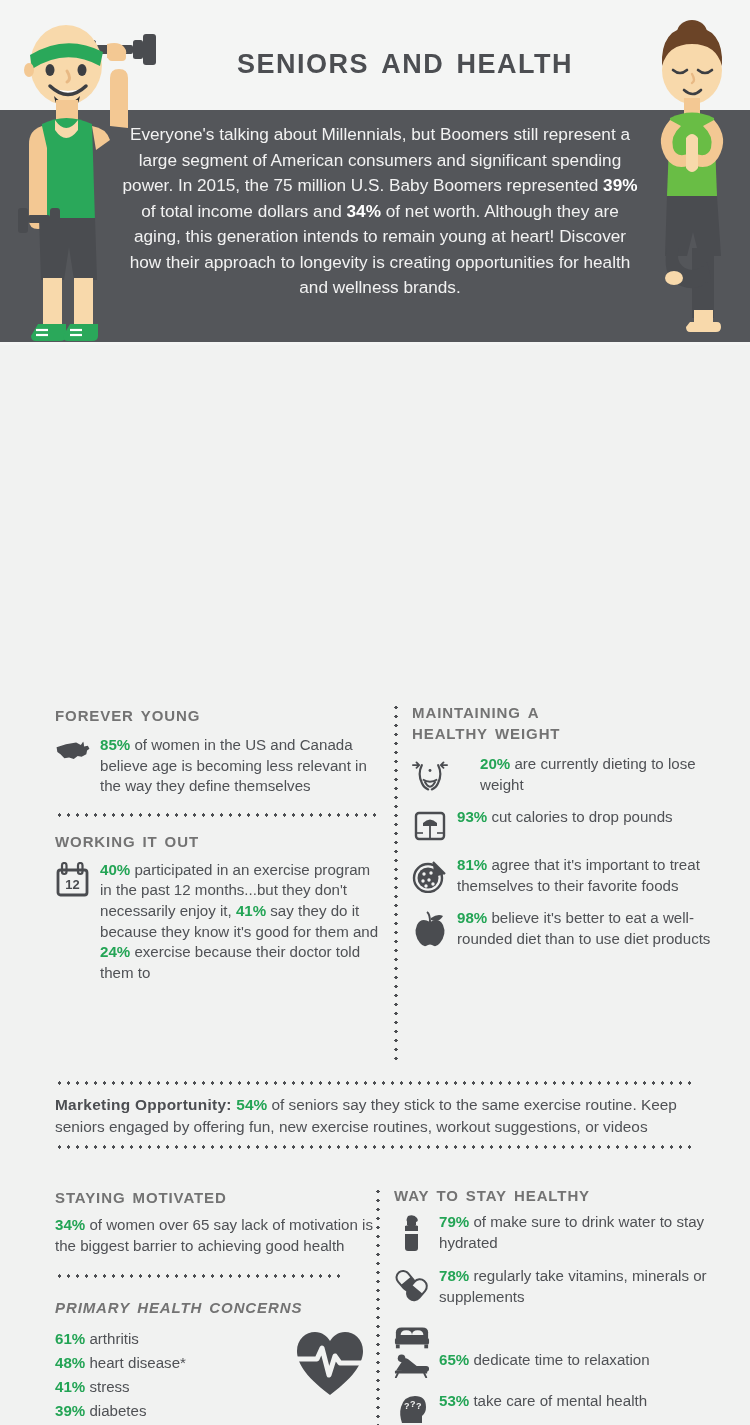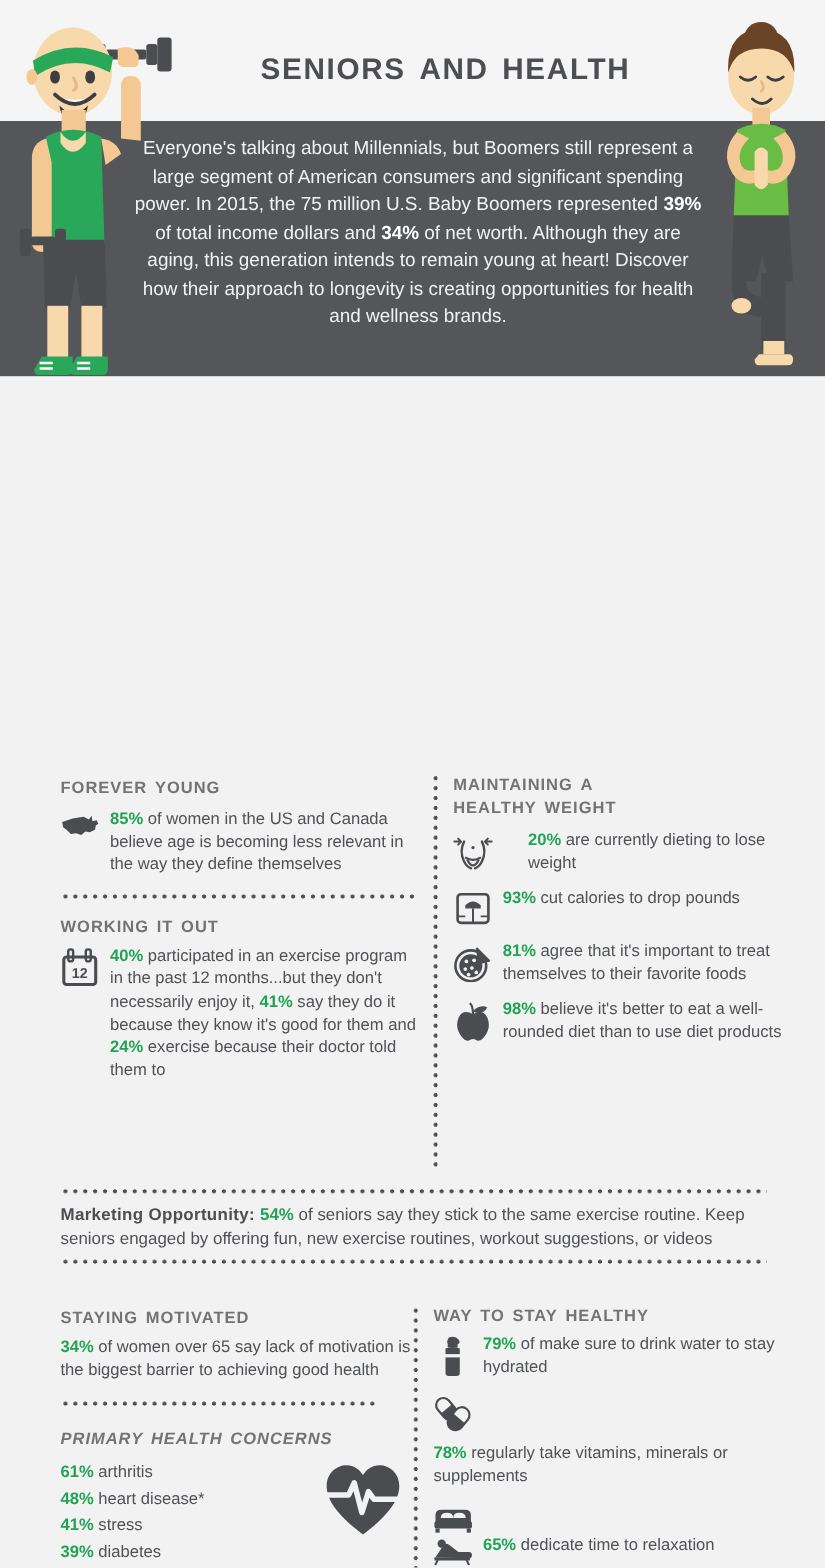--- a/index.html
+++ b/index.html
@@ -399,21 +399,21 @@
             <rect x="8" y="6" width="9" height="5" fill="#4a4c50"></rect>
             <path d="M6 12 q7 -3 13 0 l0 22 q0 3 -3 3 l-7 0 q-3 0 -3 -3 Z" fill="#4a4c50"></path>
             <rect x="5" y="17" width="15" height="3" fill="#f1f2f1"></rect>
           </svg>
         </div>
         <div class="txt">
           <span class="pct">79%</span><span> of make sure to drink water to stay hydrated</span>
         </div>
       </div>
 
-      <div class="stat" style="margin-top:13px;flex-direction:column;">
+      <div class="stat" style="margin-top:13px;">
         <div class="ico">
           <svg width="36" height="34" viewBox="0 0 36 34">
             <g transform="rotate(-40 11 11)">
               <rect x="4" y="2" width="13" height="22" rx="6.5" fill="#4a4c50"></rect>
               <path d="M4 13 a6.5 6.5 0 0 1 0 -4.5 l0 -1 a6.5 6.5 0 0 1 13 0 l0 5.5 Z" fill="#f1f2f1"></path>
               <rect x="4" y="2" width="13" height="22" rx="6.5" fill="none" stroke="#4a4c50" stroke-width="2"></rect>
             </g>
             <g transform="rotate(40 24 22)">
               <rect x="16" y="11" width="14" height="23" rx="7" fill="#4a4c50"></rect>
               <path d="M16 22 l0 -4 a7 7 0 0 1 14 0 l0 4 Z" fill="#f1f2f1"></path>

